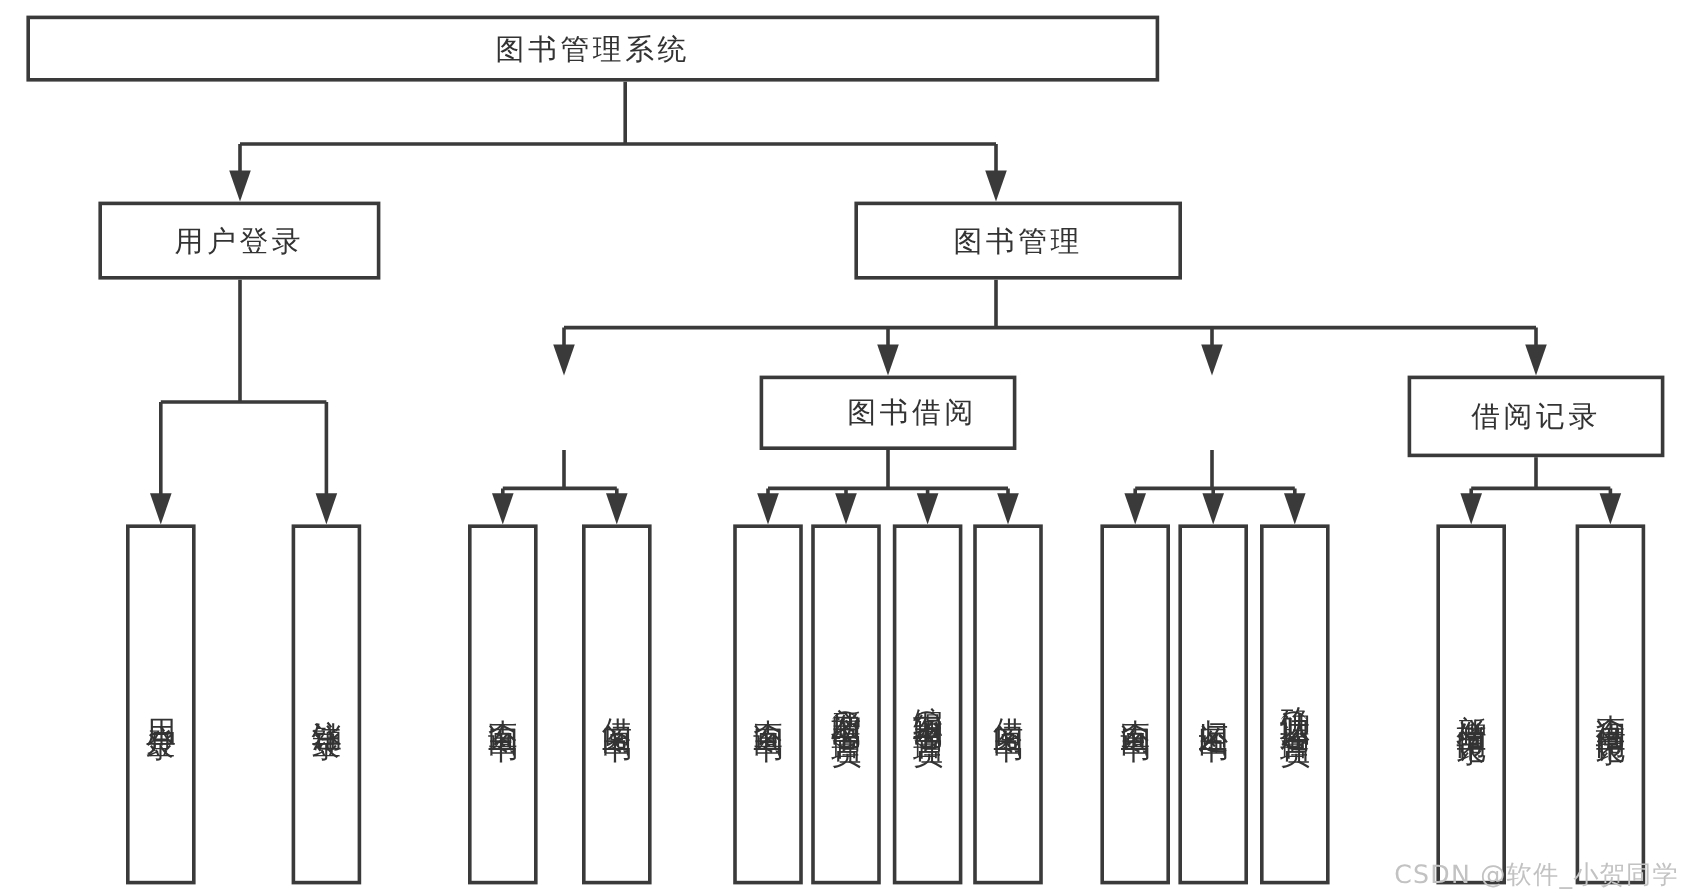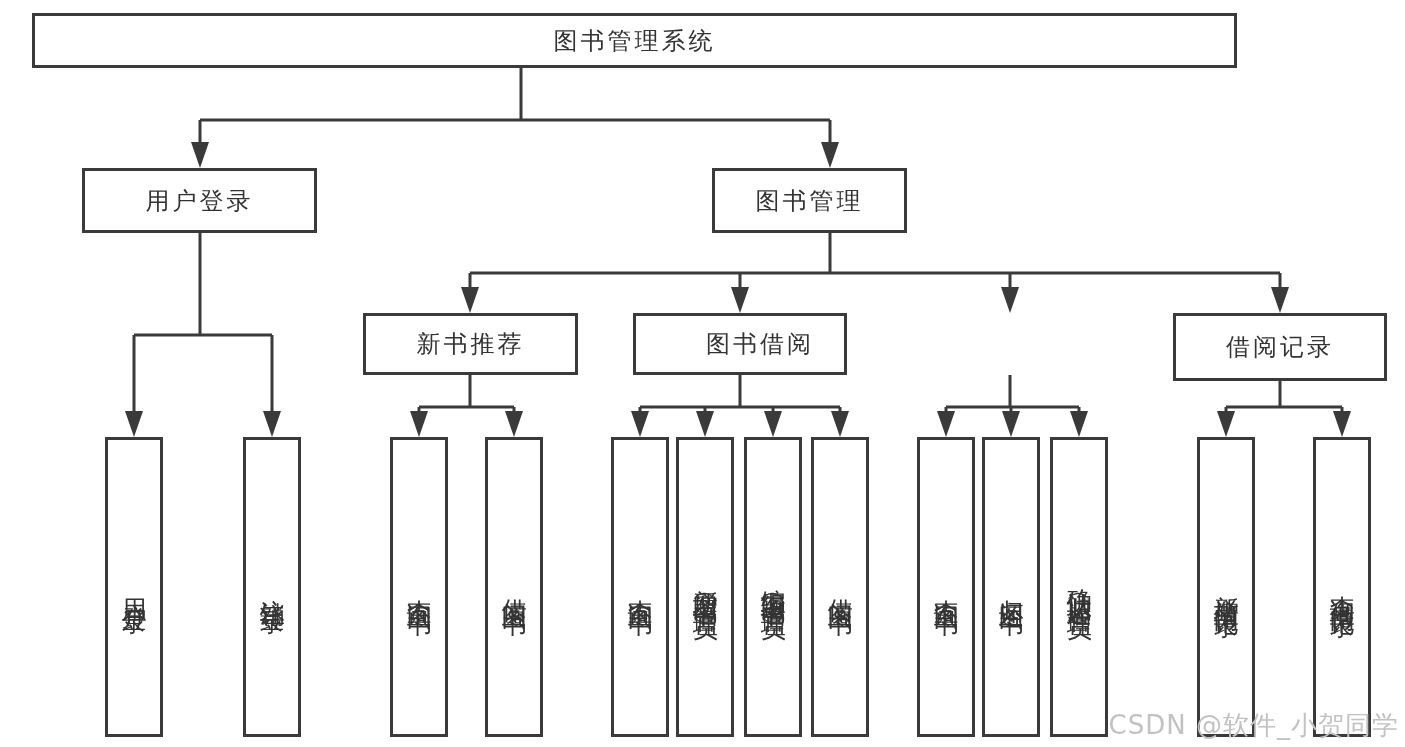--- a/index.html
+++ b/index.html
@@ -51,21 +51,21 @@
     font-size:25px;
     letter-spacing:4px;
     line-height:1.1;
     color:var(--text);
     white-space:nowrap;
   }
   .watermark{
     position:absolute;
     right:6px;
     bottom:4px;
-    font-size:26px;
+    font-size:21px;
     letter-spacing:1px;
     color:#c2c2c2;
     z-index:5;
     white-space:nowrap;
   }
 </style>
 </head>
 <body>
 
 <div class="canvas">
@@ -103,34 +103,31 @@
       <polygon points="764,411 782,411 773,437"></polygon>
       <polygon points="831,411 849,411 840,437"></polygon>
       <polygon points="937,411 955,411 946,437"></polygon>
       <polygon points="1002,411 1020,411 1011,437"></polygon>
       <polygon points="1070,411 1088,411 1079,437"></polygon>
       <polygon points="1217,411 1235,411 1226,437"></polygon>
       <polygon points="1333,411 1351,411 1342,437"></polygon>
     </g>
   </svg>
 
-  <div class="hbox" style="left:32px;top:13px;width:1205px;height:55px;justify-content:center;">
+  <div class="hbox" style="left:22px;top:13px;width:944px;height:55px;justify-content:center;">
     <span>图书管理系统</span>
   </div>
 
   <div class="hbox" style="left:82px;top:168px;width:235px;height:65px;">
     <span>用户登录</span>
   </div>
-  <div class="hbox" style="left:712px;top:168px;width:195px;height:65px;">
+  <div class="hbox" style="left:712px;top:168px;width:273px;height:65px;">
     <span>图书管理</span>
   </div>
 
-  <div class="hbox" style="left:363px;top:313px;width:215px;height:62px;">
-    <span>新书推荐</span>
-  </div>
   <div class="hbox" style="left:633px;top:313px;width:214px;height:62px;padding-left:40px;">
     <span>图书借阅</span>
   </div>
   <div class="hbox" style="left:1173px;top:313px;width:214px;height:68px;">
     <span>借阅记录</span>
   </div>
 
   <div class="vbox" style="left:105px;">
     <span>用户登录</span>
   </div>

